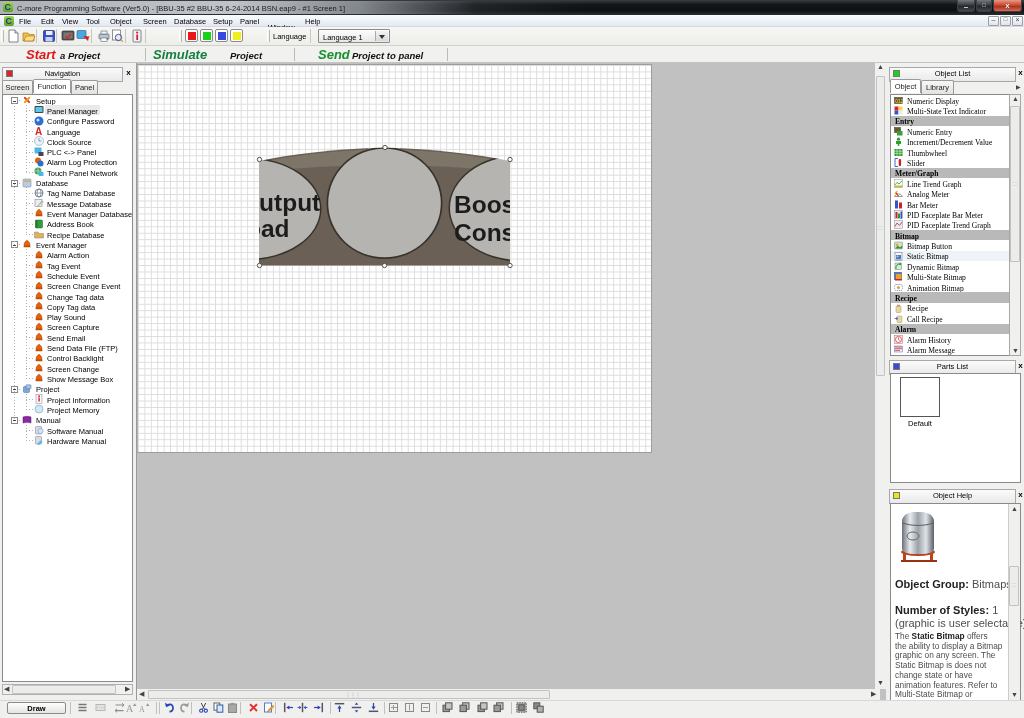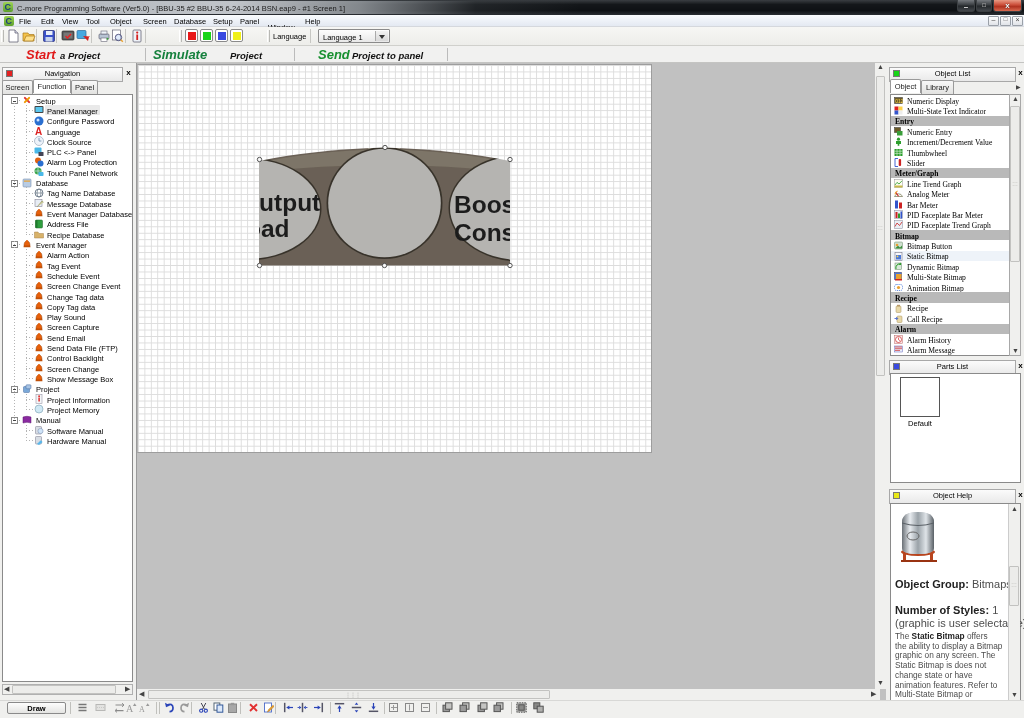--- a/index.html
+++ b/index.html
@@ -386,21 +386,21 @@
           <rect x="1.5" y="7" width="7" height="1.3" rx="0.6" fill="#c05008"></rect>
         </svg></div>
       <div class="lbl">Event Manager Database</div>
     </div>
     <div class="trow">
       <div style="position:absolute;left:23px;top:5px;width:7px;height:1px;background-image:linear-gradient(to right,#b4b4b4 1px,transparent 1px);background-size:3px 1px;"></div>
       <div class="ticn"><svg viewBox="0 0 10 10">
           <rect x="1.5" y="1" width="7" height="8" rx="1" fill="#2f9e3f" stroke="#1c6426" stroke-width="0.5"></rect>
           <rect x="1.5" y="1" width="2" height="8" fill="#217a2e"></rect>
         </svg></div>
-      <div class="lbl">Address File</div>
+      <div class="lbl">Address Book</div>
     </div>
     <div class="trow">
       <div style="position:absolute;left:23px;top:5px;width:7px;height:1px;background-image:linear-gradient(to right,#b4b4b4 1px,transparent 1px);background-size:3px 1px;"></div>
       <div class="ticn"><svg viewBox="0 0 10 10">
           <path d="M0.5 3 H4 l1 1.5 h4.5 V9 H0.5Z" fill="#d8b26a" stroke="#a8824a" stroke-width="0.5"></path>
         </svg></div>
       <div class="lbl">Recipe Database</div>
     </div>
     <div class="trow root">
       <div class="pm"></div>

